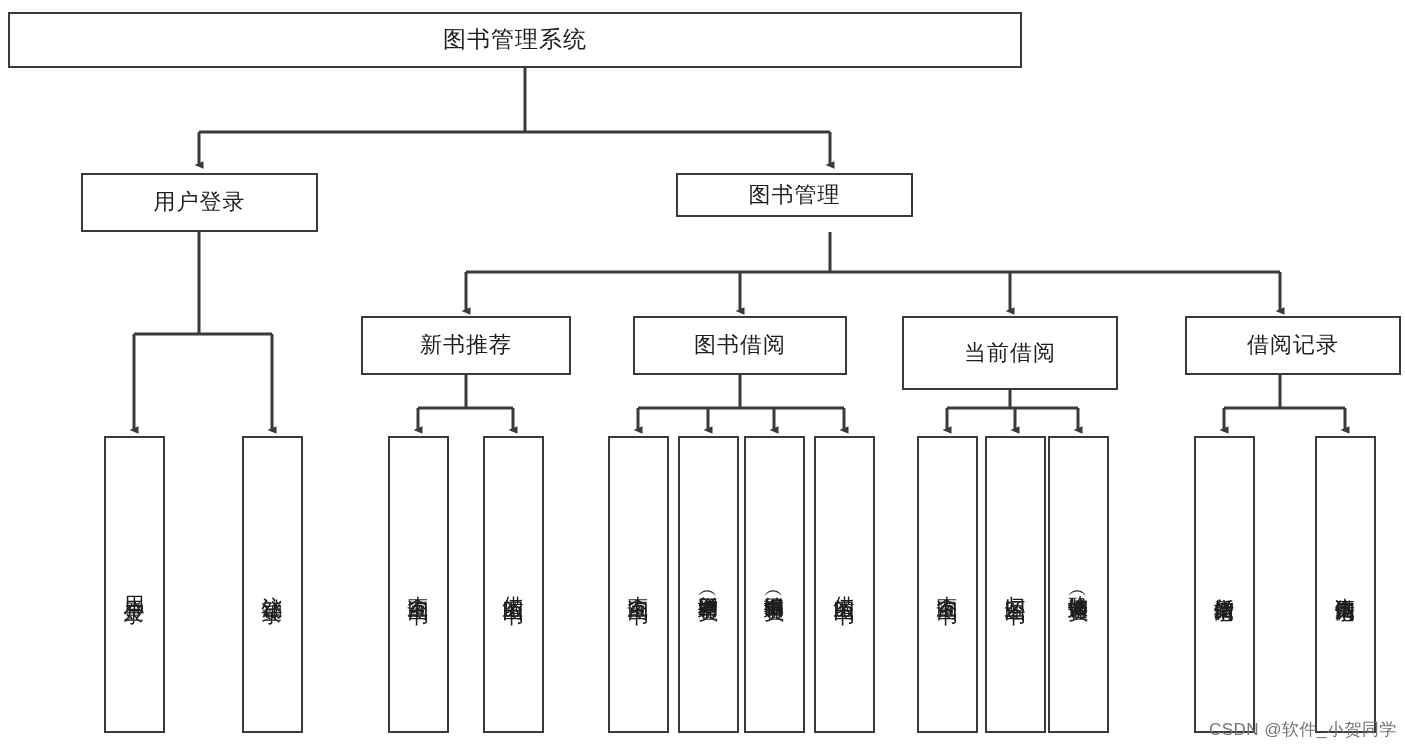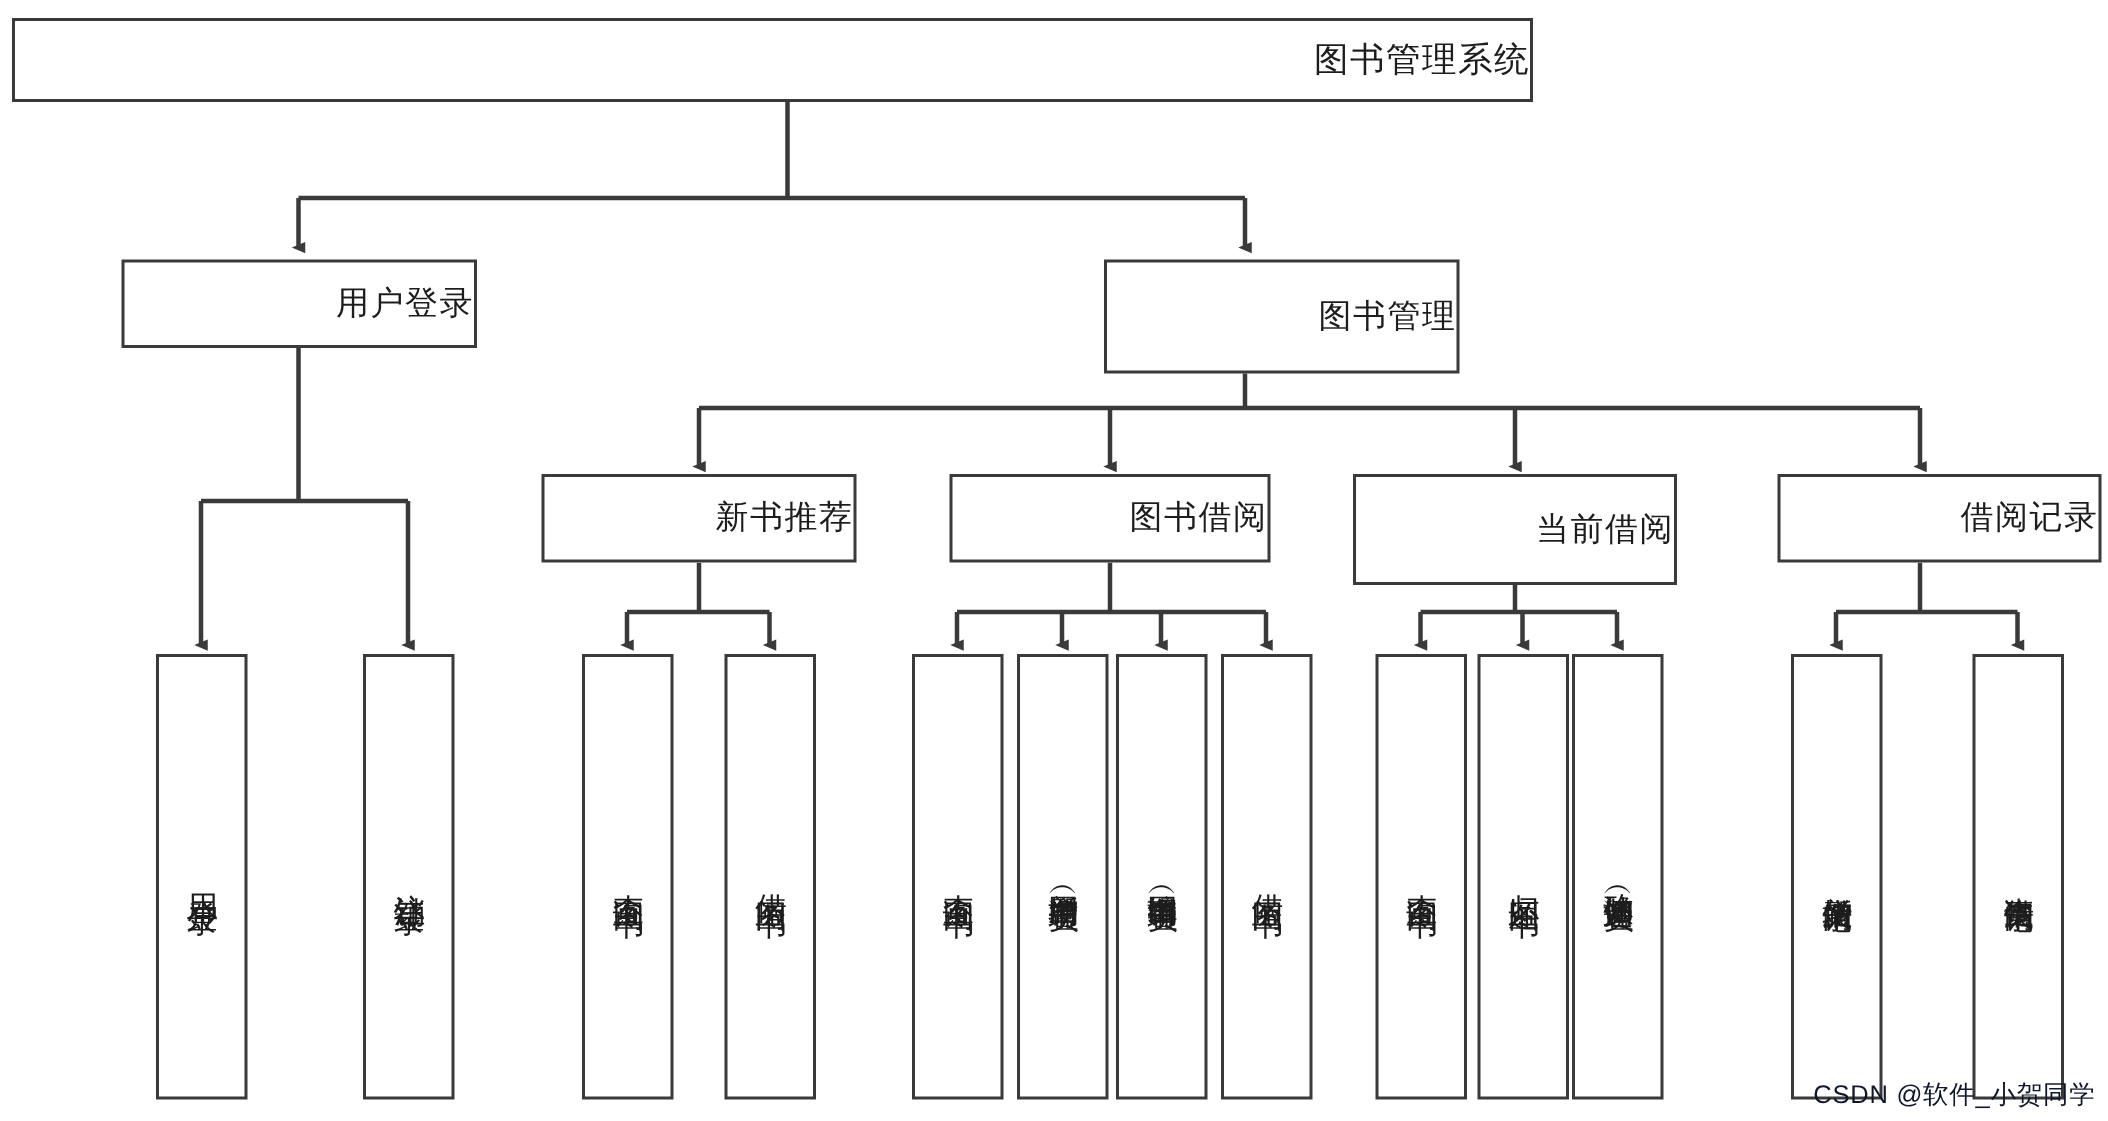--- a/index.html
+++ b/index.html
@@ -24,21 +24,21 @@
     width: 1405px;
     height: 747px;
   }
   .node {
     position: absolute;
     box-sizing: border-box;
     background: #ffffff;
     border: 2px solid #3a3a3a;
     display: flex;
     align-items: center;
-    justify-content: flex-end;
+    justify-content: center;
     color: #1d1d1d;
   }
   .node.horiz .label {
     font-size: 22px;
     letter-spacing: 1px;
     line-height: 1.1;
     white-space: nowrap;
   }
   .node.vert {
     align-items: center;
@@ -57,21 +57,21 @@
   .node.vert.tight .label {
     letter-spacing: 1px;
     font-size: 20px;
   }
   #root-node .label { font-size: 23px; }
   .watermark {
     position: absolute;
     right: 8px;
     bottom: 6px;
     font-size: 17px;
-    color: #0f172a;
+    color: #737373;
     white-space: nowrap;
     letter-spacing: 0.5px;
   }
 </style>
 </head>
 <body>
 
 <div id="canvas">
 
   <svg class="links" viewBox="0 0 1405 747" xmlns="http://www.w3.org/2000/svg">
@@ -136,21 +136,21 @@
     </g>
   </svg>
 
   <div class="node horiz" id="root-node" style="left:8px; top:12px; width:1014px; height:56px;">
     <span class="label">图书管理系统</span>
   </div>
 
   <div class="node horiz" style="left:81px; top:173px; width:237px; height:59px;">
     <span class="label">用户登录</span>
   </div>
-  <div class="node horiz" style="left:736px; top:173px; width:237px; height:76px;">
+  <div class="node horiz" style="left:676px; top:173px; width:237px; height:44px;">
     <span class="label">图书管理</span>
   </div>
 
   <div class="node horiz" style="left:361px; top:316px; width:210px; height:59px;">
     <span class="label">新书推荐</span>
   </div>
   <div class="node horiz" style="left:633px; top:316px; width:214px; height:59px;">
     <span class="label">图书借阅</span>
   </div>
   <div class="node horiz" style="left:902px; top:316px; width:216px; height:74px;">

